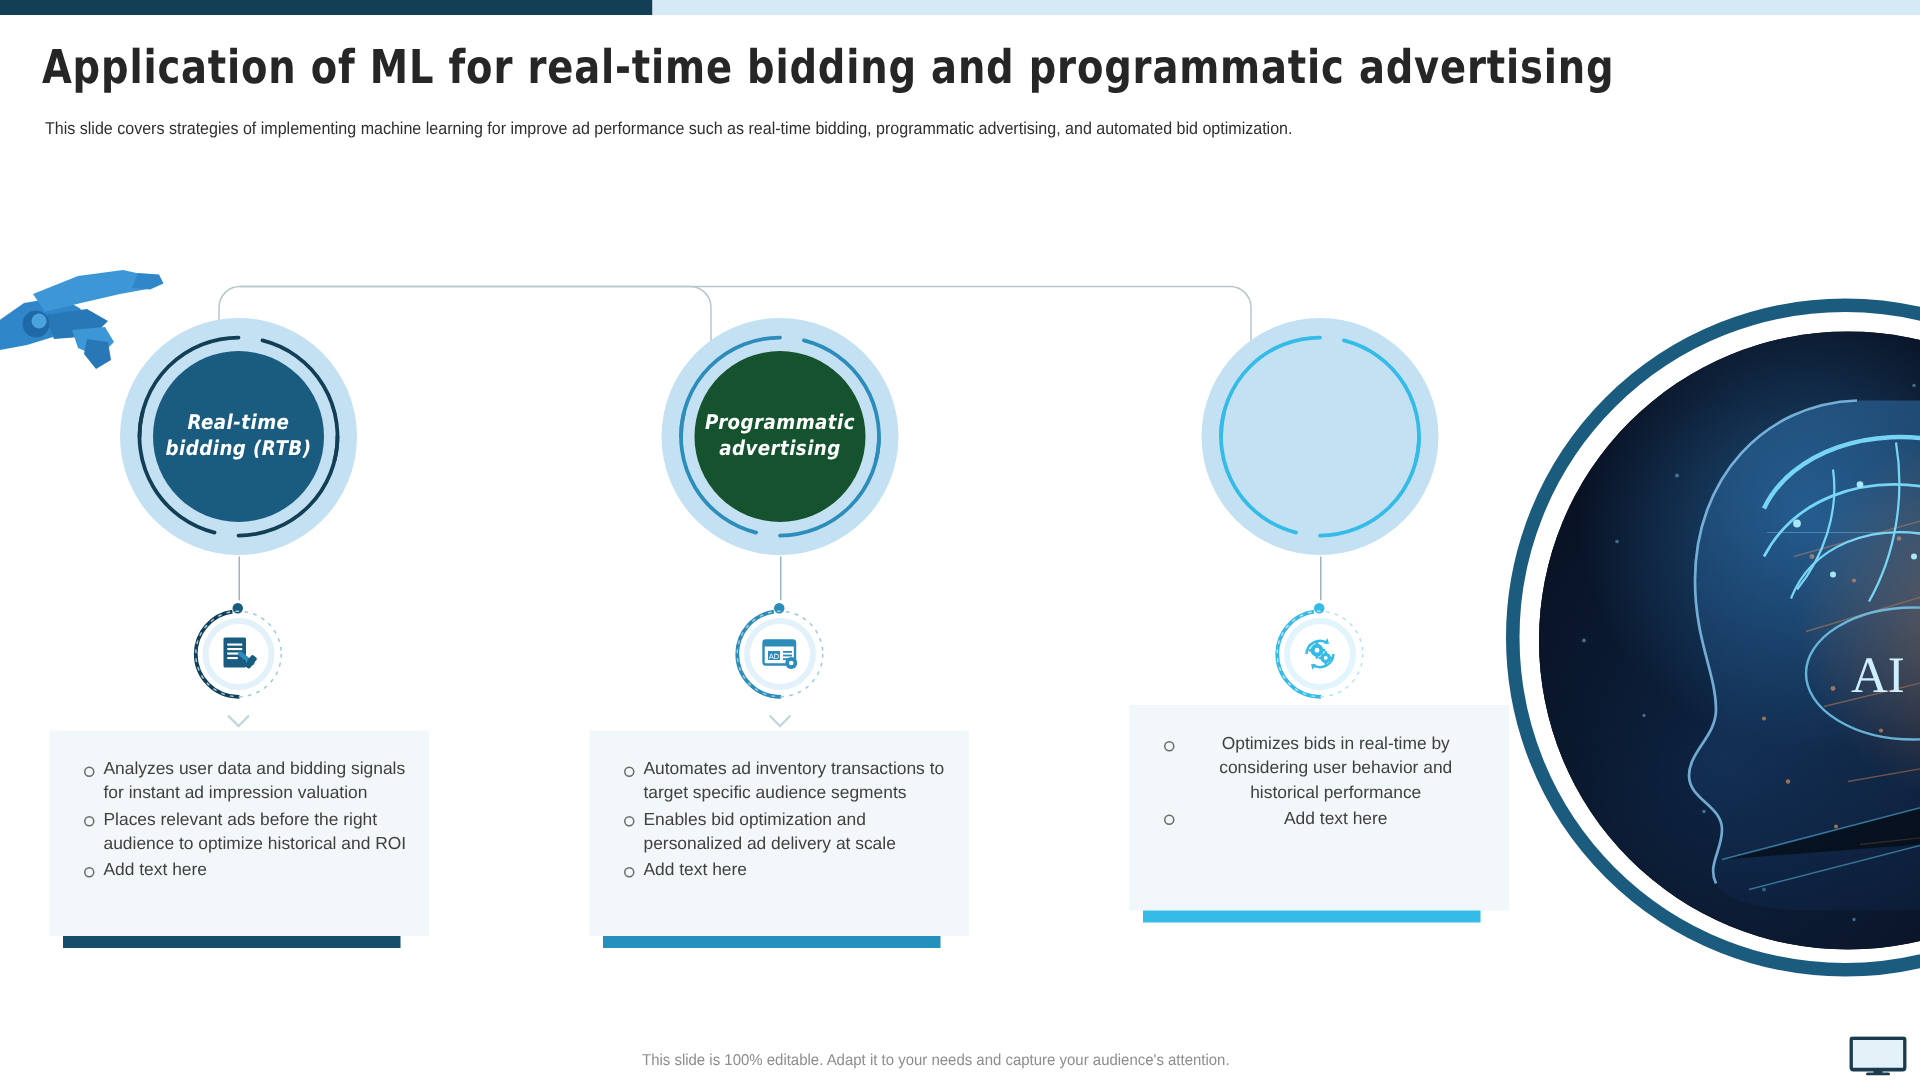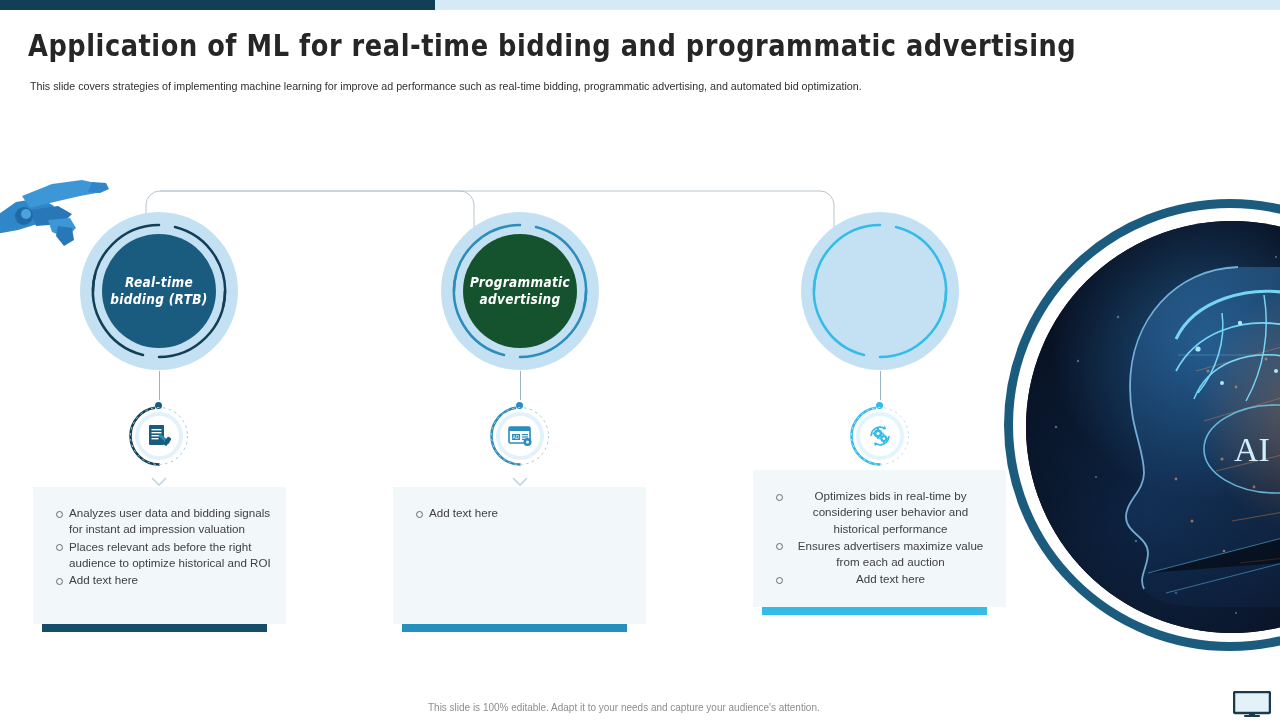--- a/index.html
+++ b/index.html
@@ -245,20 +245,22 @@
     </div>
   </div>
   <div class="chev" style="left:512px; top:473px;">
     <svg width="16" height="10" viewBox="0 0 16 10">
         <path d="M1 1 L8 8 L15 1" fill="none" stroke="#c3d6e0" stroke-width="1.6"></path>
       </svg>
   </div>
 
   <div class="card" id="card-1">
     <ul>
+      <li>Automates ad inventory transactions to target specific audience segments</li>
+      <li>Enables bid optimization and personalized  ad delivery  at scale</li>
       <li>Add text here</li>
     </ul>
     <div class="accent" style="background:#2590bd"></div>
   </div>
 
   <div class="node" id="node-2">
     <div class="halo"></div>
     <svg class="arcs" width="158" height="158" viewBox="0 0 158 158">
       <path d="M79 13 A66 66 0 0 0 13 79" fill="none" stroke="#34bbe8" stroke-width="2.5" stroke-linecap="round"></path>
       <path d="M145 79 A66 66 0 0 0 79 13" fill="none" stroke="#34bbe8" stroke-width="2.5" stroke-linecap="round" transform="rotate(14 79 79)"></path>
@@ -303,21 +305,20 @@
   </div>
   <div class="chev" style="left:872px; top:473px;">
     <svg width="16" height="10" viewBox="0 0 16 10">
         <path d="M1 1 L8 8 L15 1" fill="none" stroke="#c3e5f2" stroke-width="1.6"></path>
       </svg>
   </div>
 
   <div class="card" id="card-2">
     <ul>
       <li>Optimizes bids in real-time by considering user behavior  and historical performance</li>
-      <li>Ensures advertisers  maximize value from each ad auction</li>
       <li>Add text here</li>
     </ul>
     <div class="accent" style="background:#35bbe8"></div>
   </div>
 
   <div class="photo-outer">
     <div class="photo-inner">
       <div class="bg"></div>
       <svg width="412" height="412" viewBox="0 0 412 412" style="position:absolute;left:0;top:0;">
         <defs>

